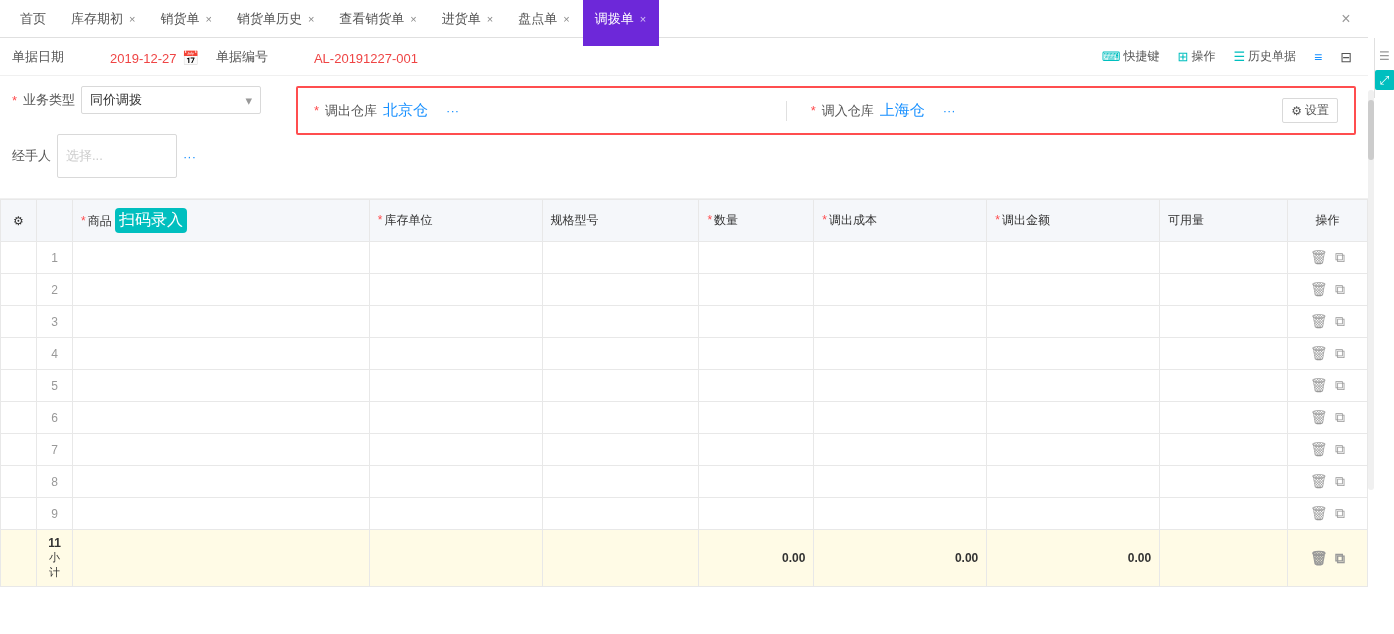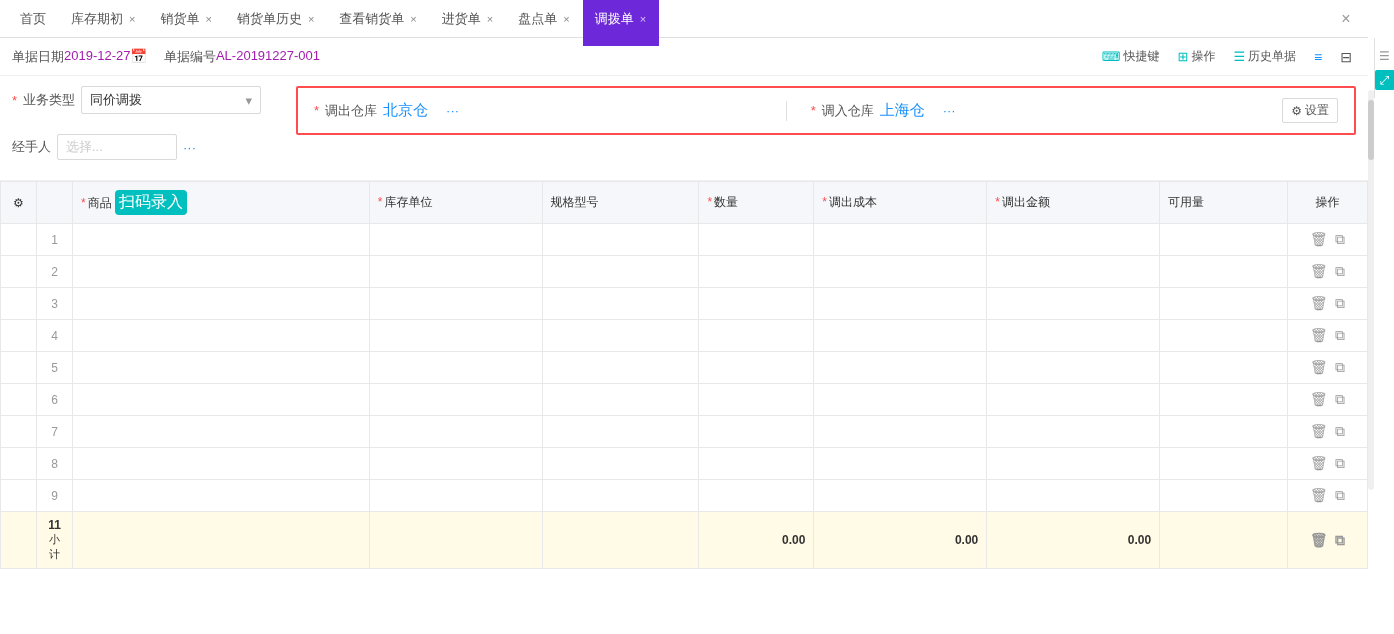--- a/index.html
+++ b/index.html
@@ -58,30 +58,32 @@
     .toolbar-row {
       display: flex;
       align-items: center;
       padding: 8px 12px;
       border-bottom: 1px solid #f0f0f0;
       background: #fff;
       gap: 16px;
     }
     .field-group {
       display: flex;
-      align-items: flex-start;
+      align-items: flex-end;
+      gap: 6px;
     }
     .field-label {
       color: #555;
       font-size: 13px;
       white-space: nowrap;
     }
     .field-value {
-      color: #a21caf;
+      color: #ef4444;
       font-size: 13px;
+      margin-left: 40px;
     }
     .calendar-icon {
       color: #00bfbf;
       cursor: pointer;
       font-size: 14px;
     }
     .toolbar-right {
       margin-left: auto;
       display: flex;
       align-items: center;
@@ -192,21 +194,21 @@
     
     .agent-field {
       display: flex;
       align-items: center;
       gap: 6px;
     }
     .agent-placeholder {
       color: #ccc;
       border: 1px solid #d9d9d9;
       border-radius: 2px;
-      padding: 3px 8px;
+      padding: 12px 8px;
       min-width: 120px;
       font-size: 13px;
     }
 
     
     .table-container {
       overflow-x: auto;
       overflow-y: auto;
       height: calc(100vh - 220px);
     }

